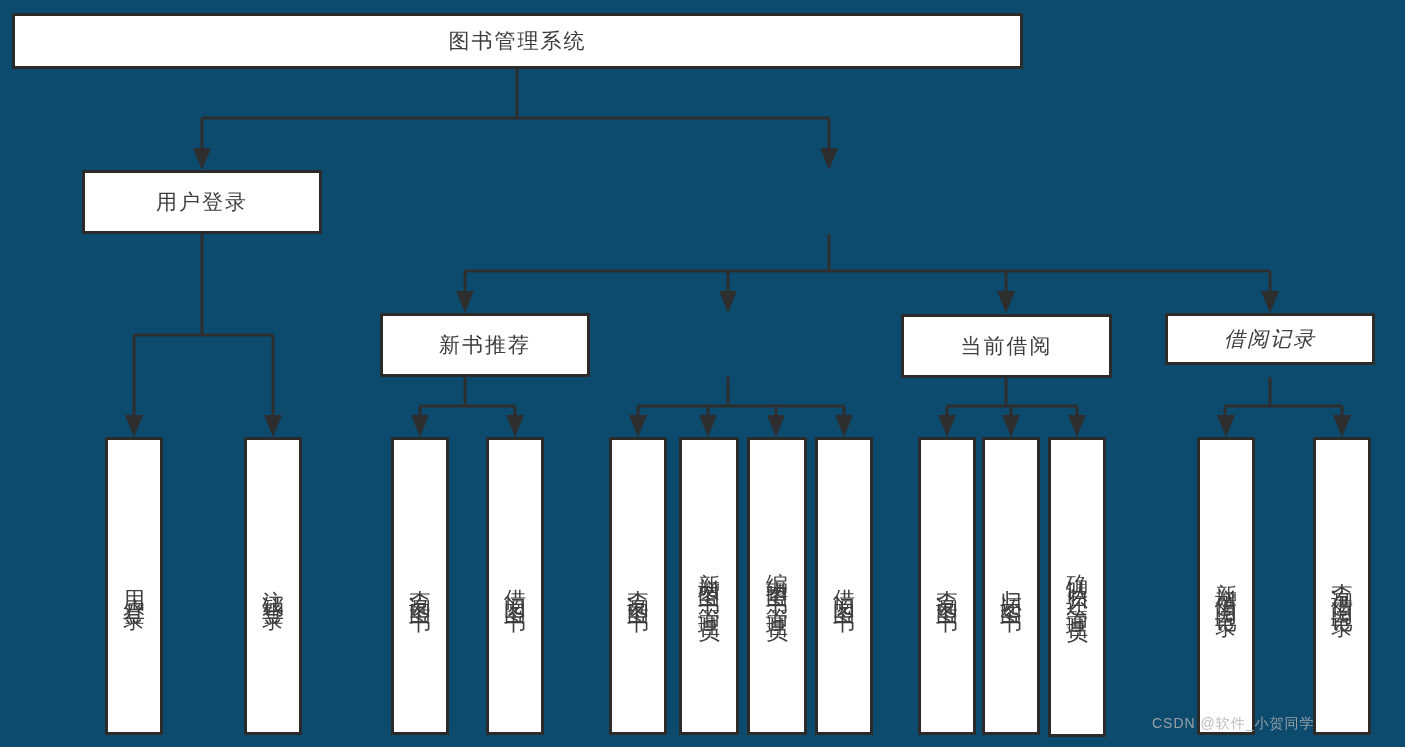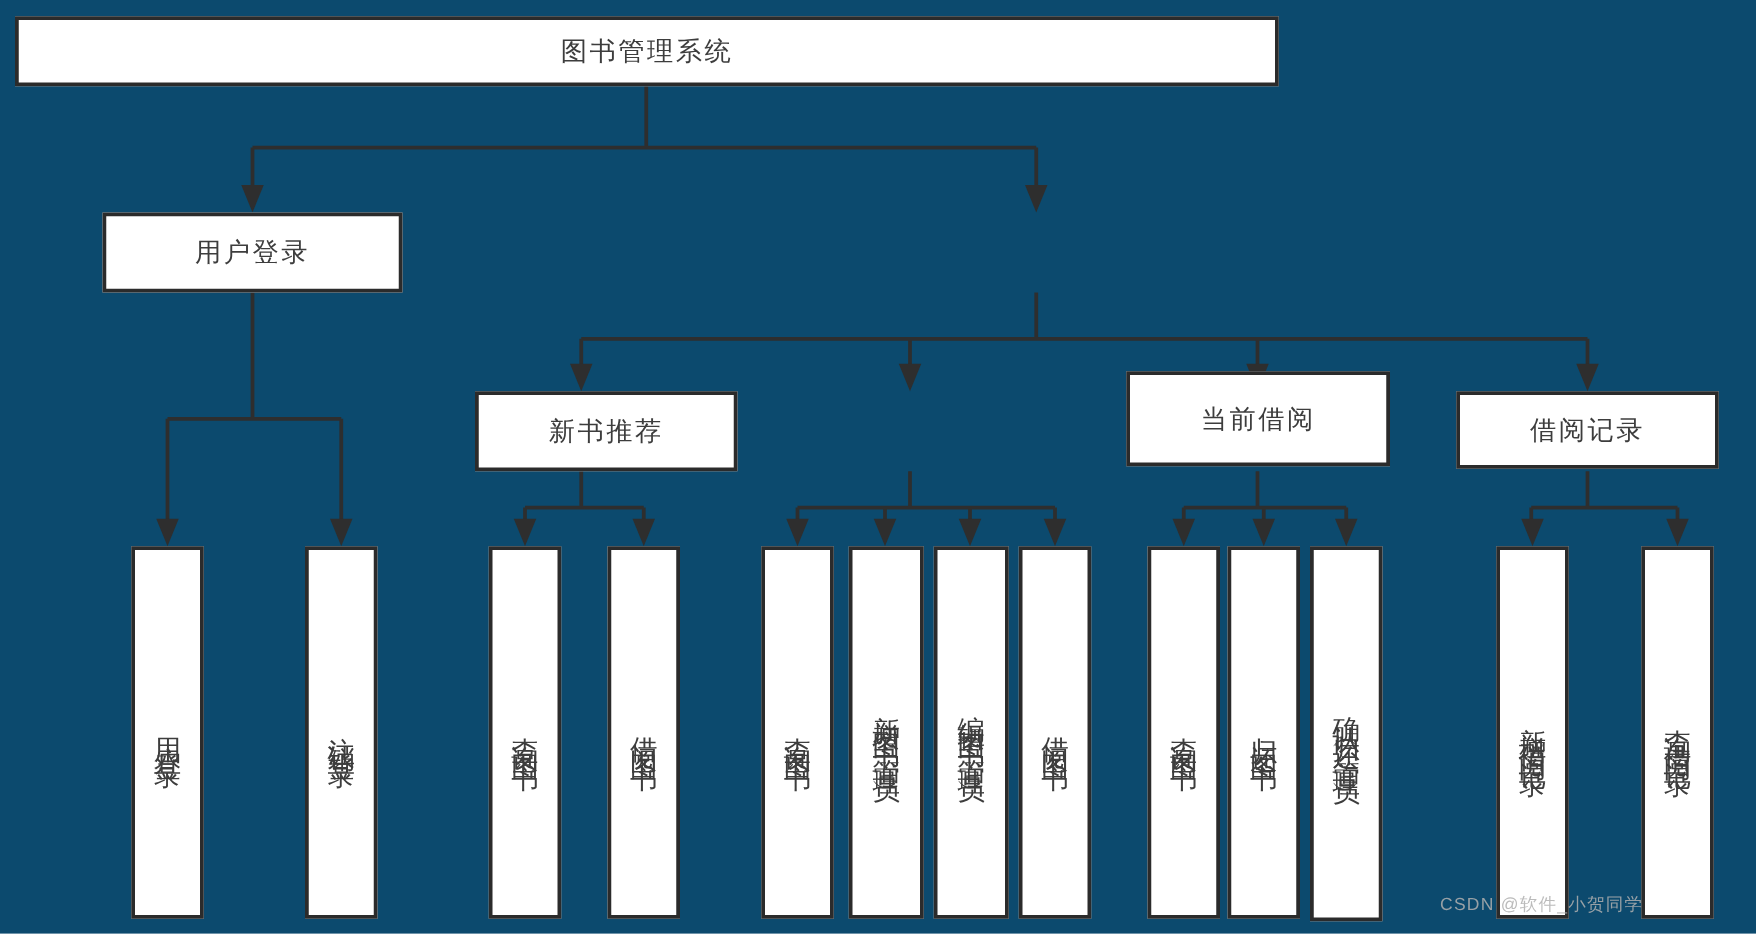--- a/index.html
+++ b/index.html
@@ -89,22 +89,22 @@
       <polygon points="1217,415 1235,415 1226,437"></polygon>
       <polygon points="1333,415 1351,415 1342,437"></polygon>
     </g>
   </svg>
 
   <div class="box h" style="left:12px; top:13px; width:1011px; height:56px;">图书管理系统</div>
 
   <div class="box h" style="left:82px; top:170px; width:240px; height:64px;">用户登录</div>
 
   <div class="box h" style="left:380px; top:313px; width:210px; height:64px;">新书推荐</div>
-  <div class="box h" style="left:901px; top:297px; width:211px; height:76px;">当前借阅</div>
-  <div class="box h" style="left:1165px; top:313px; width:210px; height:62px;">借阅记录</div>
+  <div class="box h" style="left:901px; top:314px; width:211px; height:64px;">当前借阅</div>
+  <div class="box h" style="left:1165px; top:313px; width:210px; height:52px;font-style:italic;">借阅记录</div>
 
   <div class="box v" style="left:105px; top:437px; width:58px; height:298px;">用户登录</div>
   <div class="box v" style="left:244px; top:437px; width:58px; height:298px;">注销登录</div>
 
   <div class="box v" style="left:391px; top:437px; width:58px; height:298px;">查询图书</div>
   <div class="box v" style="left:486px; top:437px; width:58px; height:298px;">借阅图书</div>
 
   <div class="box v" style="left:609px; top:437px; width:58px; height:298px;">查询图书</div>
   <div class="box v" style="left:679px; top:437px; width:60px; height:298px;">新增图书（管理员）</div>
   <div class="box v" style="left:747px; top:437px; width:60px; height:298px;">编辑图书（管理员）</div>

